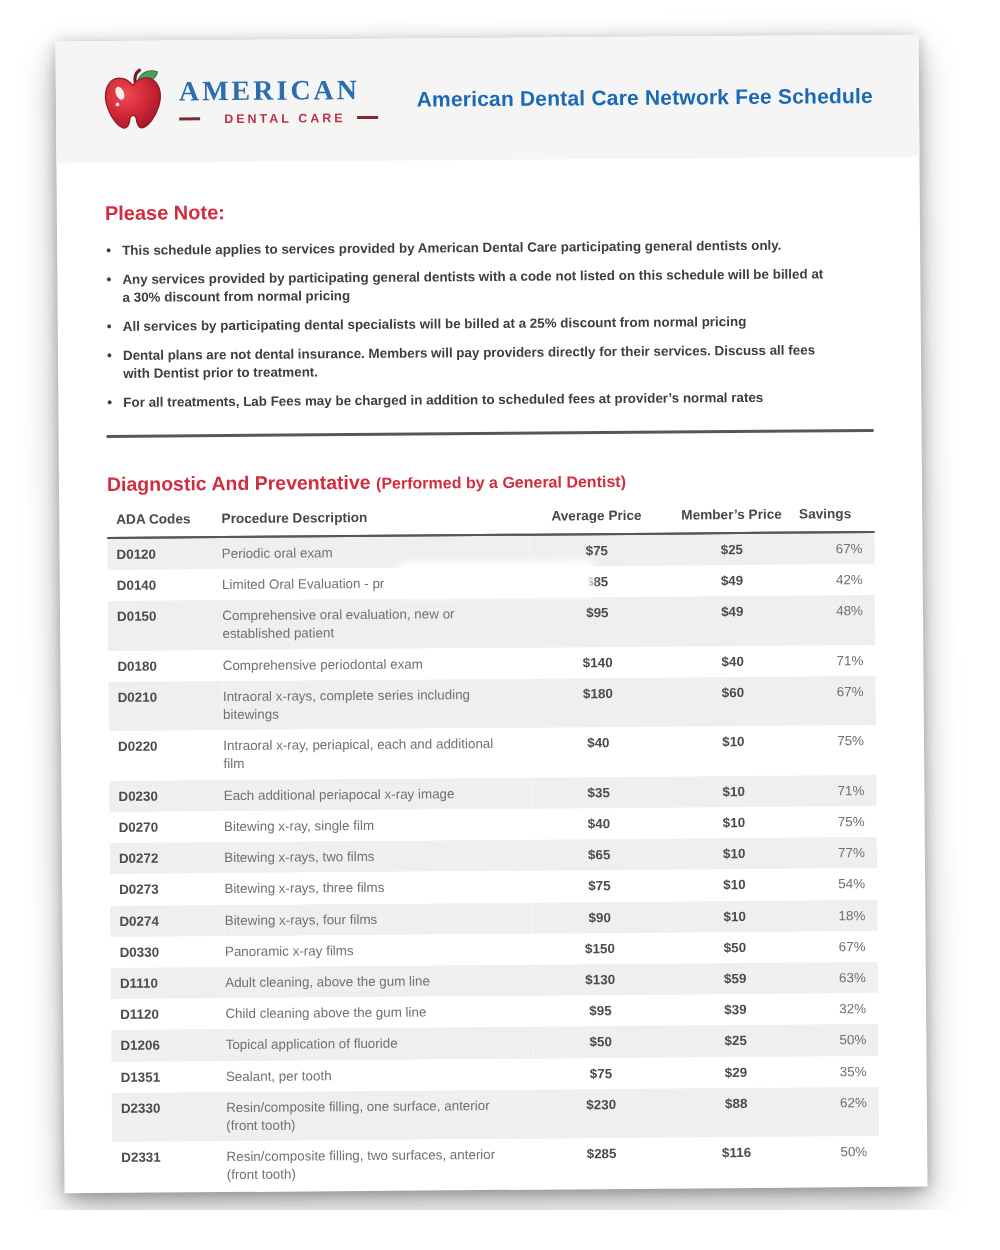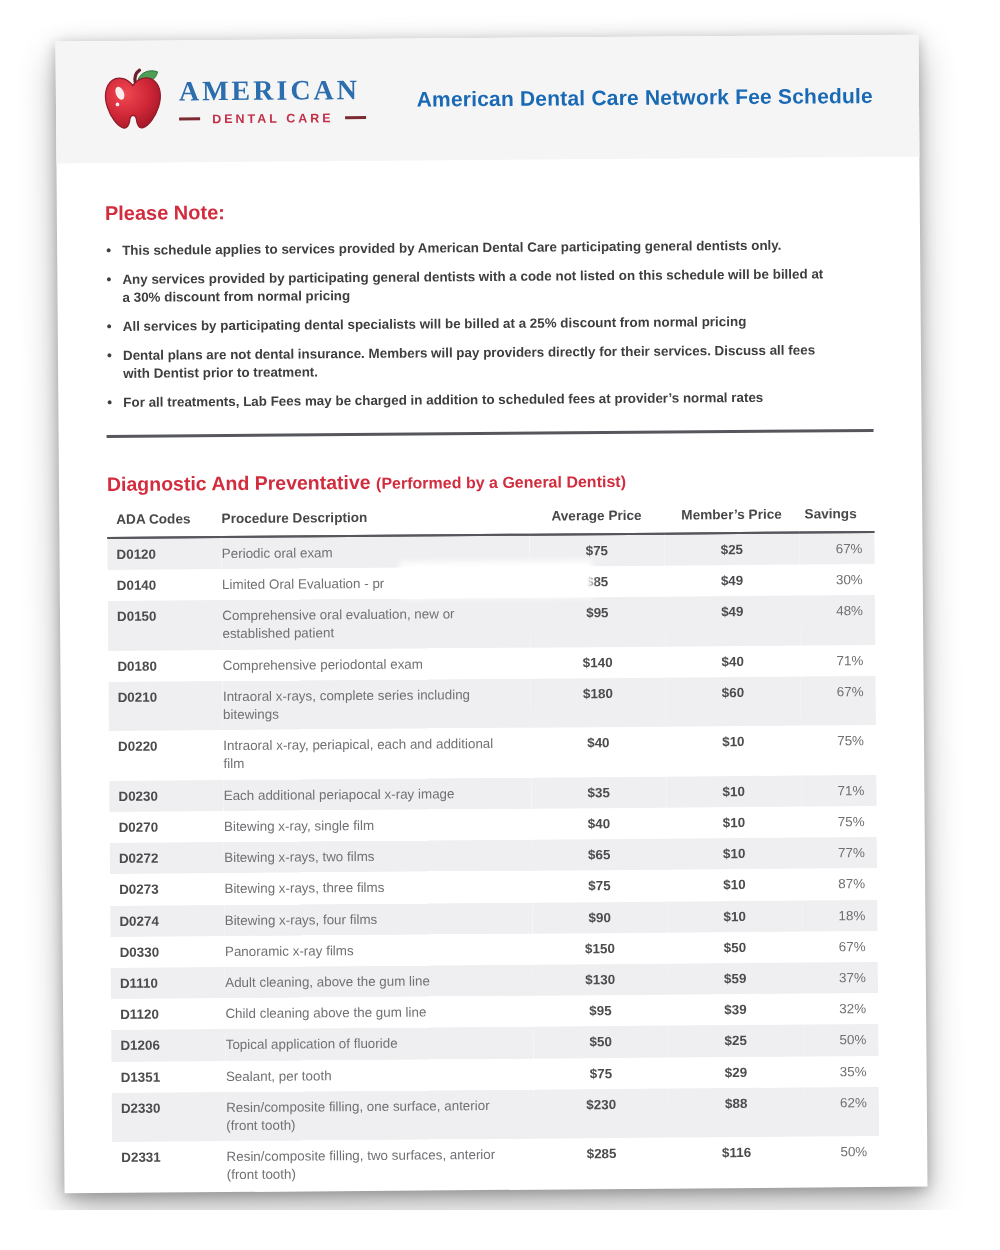--- a/index.html
+++ b/index.html
@@ -51,20 +51,21 @@
     align-items: center;
     justify-content: center;
     gap: 12px;
   }
   .dash { width: 21px; height: 3px; background: #7c2b33; }
   .brand-sub {
     font-size: 12.5px;
     font-weight: 700;
     letter-spacing: 3px;
     color: #c22f48;
+    margin-left: 12px;
   }
   .doc-title {
     margin-left: auto;
     font-size: 21px;
     font-weight: 700;
     color: #1a69b4;
     letter-spacing: 0.2px;
   }
   
   .notes { padding: 0 48px; margin-top: 39px; }
@@ -116,21 +117,21 @@
   .fee-table thead th {
     text-align: left;
     font-size: 13.6px;
     font-weight: 700;
     color: #48484b;
     border-bottom: 2px solid #55575c;
     padding: 6px 0 10px 0;
   }
   .fee-table thead th.code { padding-left: 9px; }
   .fee-table thead th.avg, .fee-table thead th.member { text-align: center; }
-  .fee-table thead th.savings { text-align: center; padding-right: 12px; }
+  .fee-table thead th.savings { text-align: left; padding-right: 12px; }
   .fee-table tbody td {
     font-size: 13.4px;
     vertical-align: top;
     padding: 7px 0 6px 0;
     line-height: 1.36;
   }
   .fee-table tbody tr:nth-child(odd) { background: #efeff1; }
   .fee-table td.code { font-weight: 700; color: #4b4b4d; padding-left: 9px; }
   .fee-table td.desc { color: #717175; padding-right: 26px; position: relative; }
   .fee-table td.avg, .fee-table td.member {
@@ -226,21 +227,21 @@
               <td class="desc">Periodic oral exam</td>
               <td class="avg">$75</td>
               <td class="member">$25</td>
               <td class="savings">67%</td>
             </tr>
             <tr>
               <td class="code">D0140</td>
               <td class="desc">Limited Oral Evaluation - pr<span class="patch"></span></td>
               <td class="avg">$85</td>
               <td class="member">$49</td>
-              <td class="savings">30%</td>
+              <td class="savings">42%</td>
             </tr>
             <tr>
               <td class="code">D0150</td>
               <td class="desc">Comprehensive oral evaluation, new or established patient</td>
               <td class="avg">$95</td>
               <td class="member">$49</td>
               <td class="savings">48%</td>
             </tr>
             <tr>
               <td class="code">D0180</td>
@@ -282,42 +283,42 @@
               <td class="desc">Bitewing x-rays, two films</td>
               <td class="avg">$65</td>
               <td class="member">$10</td>
               <td class="savings">77%</td>
             </tr>
             <tr>
               <td class="code">D0273</td>
               <td class="desc">Bitewing x-rays, three films</td>
               <td class="avg">$75</td>
               <td class="member">$10</td>
-              <td class="savings">87%</td>
+              <td class="savings">54%</td>
             </tr>
             <tr>
               <td class="code">D0274</td>
               <td class="desc">Bitewing x-rays, four films</td>
               <td class="avg">$90</td>
               <td class="member">$10</td>
               <td class="savings">18%</td>
             </tr>
             <tr>
               <td class="code">D0330</td>
               <td class="desc">Panoramic x-ray films</td>
               <td class="avg">$150</td>
               <td class="member">$50</td>
               <td class="savings">67%</td>
             </tr>
             <tr>
               <td class="code">D1110</td>
               <td class="desc">Adult cleaning, above the gum line</td>
               <td class="avg">$130</td>
               <td class="member">$59</td>
-              <td class="savings">37%</td>
+              <td class="savings">63%</td>
             </tr>
             <tr>
               <td class="code">D1120</td>
               <td class="desc">Child cleaning above the gum line</td>
               <td class="avg">$95</td>
               <td class="member">$39</td>
               <td class="savings">32%</td>
             </tr>
             <tr>
               <td class="code">D1206</td>

